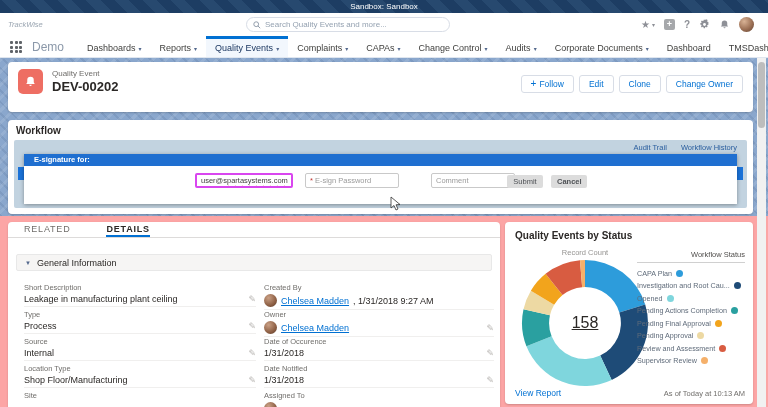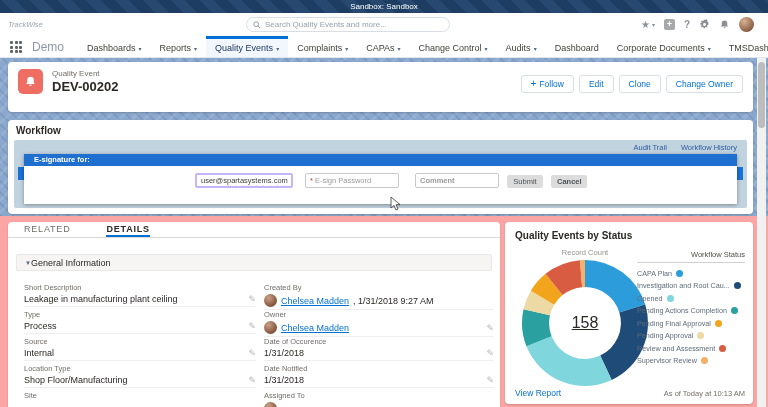--- a/index.html
+++ b/index.html
@@ -72,38 +72,38 @@
   .wf-link { font-size:7.5px; color:#2a5e9e; cursor:pointer; }
   .wf-bar { position:absolute; left:4px; top:27px; width:725px; height:13px; background:#1a72d8; }
   .wf-modal { position:absolute; left:10px; top:14px; width:713px; height:50px; background:#fff;
     box-shadow:0 1px 4px rgba(0,0,0,.35); }
   .esig-hdr { height:12px; background:#1f6fd0; color:#fff; font-size:7.5px; font-weight:bold;
     line-height:12px; padding-left:10px; }
   .esig-body { position:relative; height:38px; }
   .esig-input { position:absolute; top:7px; height:15px; border:1px solid #c9c9c9; border-radius:2px;
     font-size:7.5px; display:flex; align-items:center; padding-left:4px; color:#9b9b9b; background:#fff;
     overflow:hidden; white-space:nowrap; }
-  .esig-email { left:171px; width:98px; border:2px solid #c4b5fd; color:#3e3e3c; }
+  .esig-email { left:171px; width:98px; border:2px solid #d946ef; color:#3e3e3c; }
   .squiggle { text-decoration:underline wavy #d03a2f 1px; text-underline-offset:2px; }
   .esig-pass { left:281px; width:94px; }
-  .esig-comment { left:391px; width:84px;font-weight:bold; }
+  .esig-comment { left:407px; width:84px; }
   .req-star { color:#c23934; margin-right:2px; }
   .esig-btn { position:absolute; top:9px; height:13px; background:#dcdcdc; border:none; border-radius:2px;
     font-size:7.5px; color:#4f5256; padding:0 6px; cursor:pointer; font-family:"Liberation Sans", sans-serif; }
   .esig-submit { left:483px; width:36px; }
   .esig-cancel { left:527px; width:36px;font-weight:bold; }
 
   
   .card-details { left:8px; top:222px; width:492px; height:190px; border-radius:4px 4px 0 0; }
   .tabs { height:16px; border-bottom:1px solid #dddbda; display:flex; padding-left:16px; gap:36px; }
   .tab { font-size:9px; letter-spacing:.8px; color:#706e6b; display:flex; align-items:center;
     border-bottom:2px solid transparent; cursor:pointer; }
   .tab.active { color:#2b2826; border-bottom-color:#0070d2; font-weight:bold; }
   .section-bar { position:absolute; left:8px; top:32px; width:476px; height:17px; background:#f6f5f4;
-    border:1px solid #e8e8e8; border-radius:2px; display:flex; align-items:center; 
+    border:1px solid #e8e8e8; border-radius:2px; display:flex; align-items:center; gap:6px;
     padding-left:8px; font-size:9px; color:#2b2826; cursor:pointer; }
   .section-bar .chev { font-size:6px; color:#54698d; }
   .fcol { position:absolute; top:59px; }
   .fcol-left { left:16px; width:232px; }
   .fcol-right { left:256px; width:230px; }
   .field { height:27px; }
   .field .flabel { font-size:7.5px; color:#706e6b; padding-top:2px; }
   .field .fval { margin-top:2px; font-size:9px; color:#2b2826; display:flex; align-items:center;
     border-bottom:1px solid #f0efee; padding-bottom:2px; min-height:13px; }
   .fval .grow { flex:1; display:flex; align-items:center; gap:4px; }
@@ -203,25 +203,25 @@
         </div>
         <div class="nav-item">
           <span>Change Control</span>
           <span class="caret">▾</span>
         </div>
         <div class="nav-item">
           <span>Audits</span>
           <span class="caret">▾</span>
         </div>
         <div class="nav-item">
+          <span>Corporate Documents</span>
+          <span class="caret">▾</span>
+        </div>
+        <div class="nav-item">
           <span>Dashboard</span>
-        </div>
-        <div class="nav-item">
-          <span>Corporate Documents</span>
-          <span class="caret">▾</span>
         </div>
         <div class="nav-item">
           <span>TMSDashboard</span>
         </div>
       </div>
   </div>
 
   <div class="bg-top"></div>
 
   <div class="card card-record">

